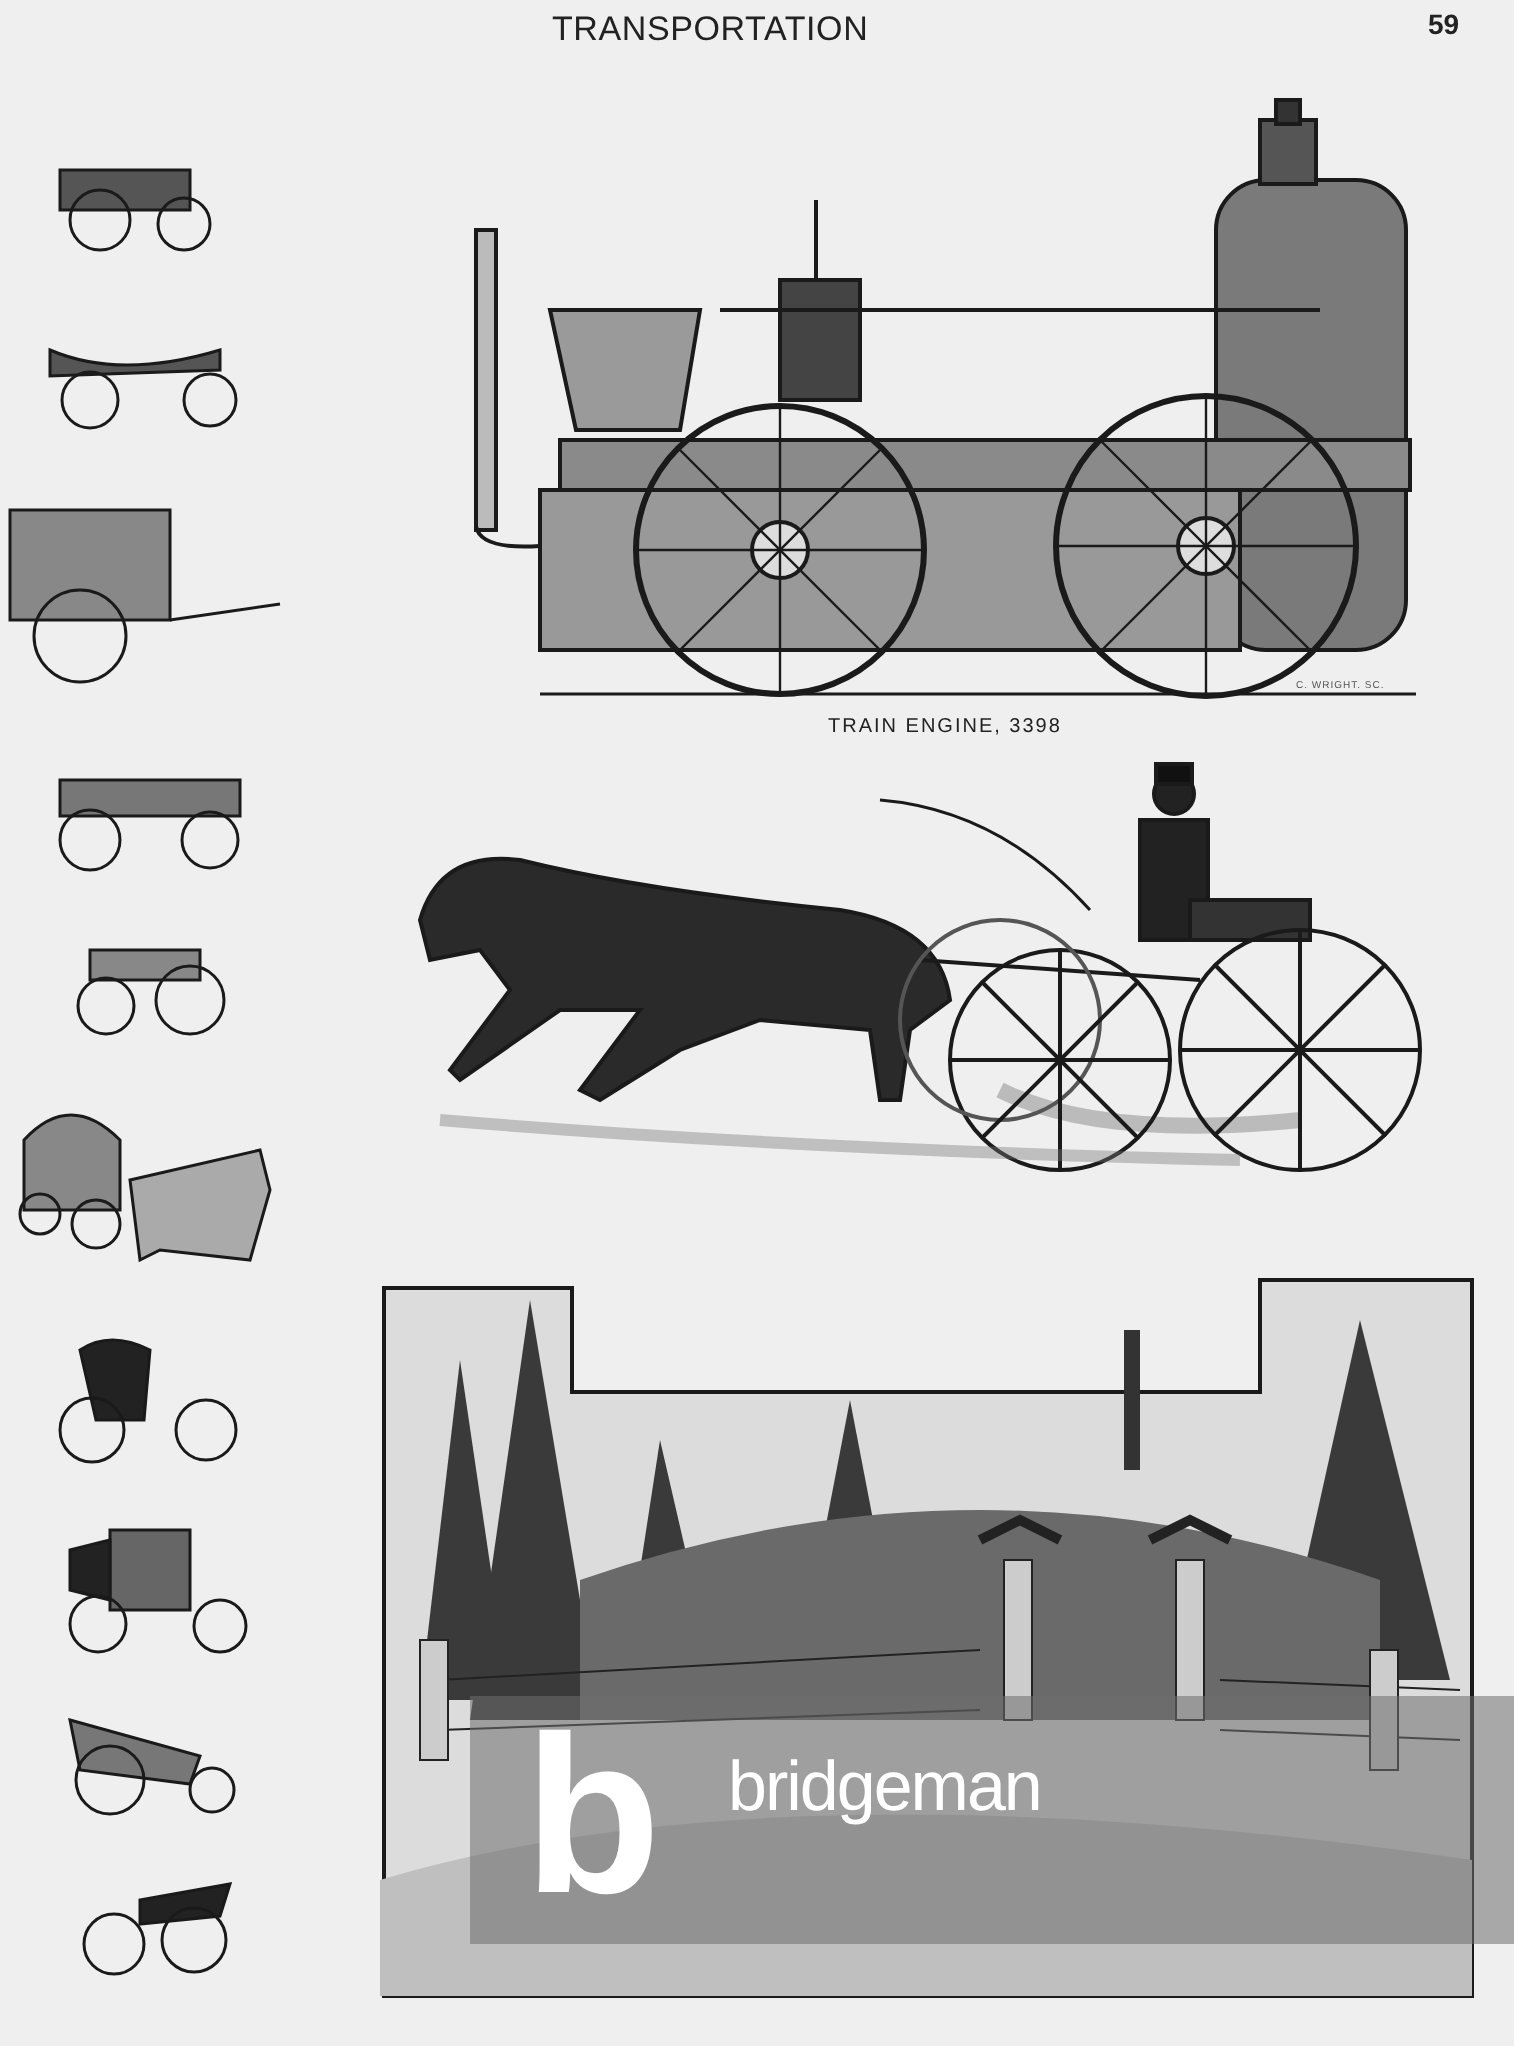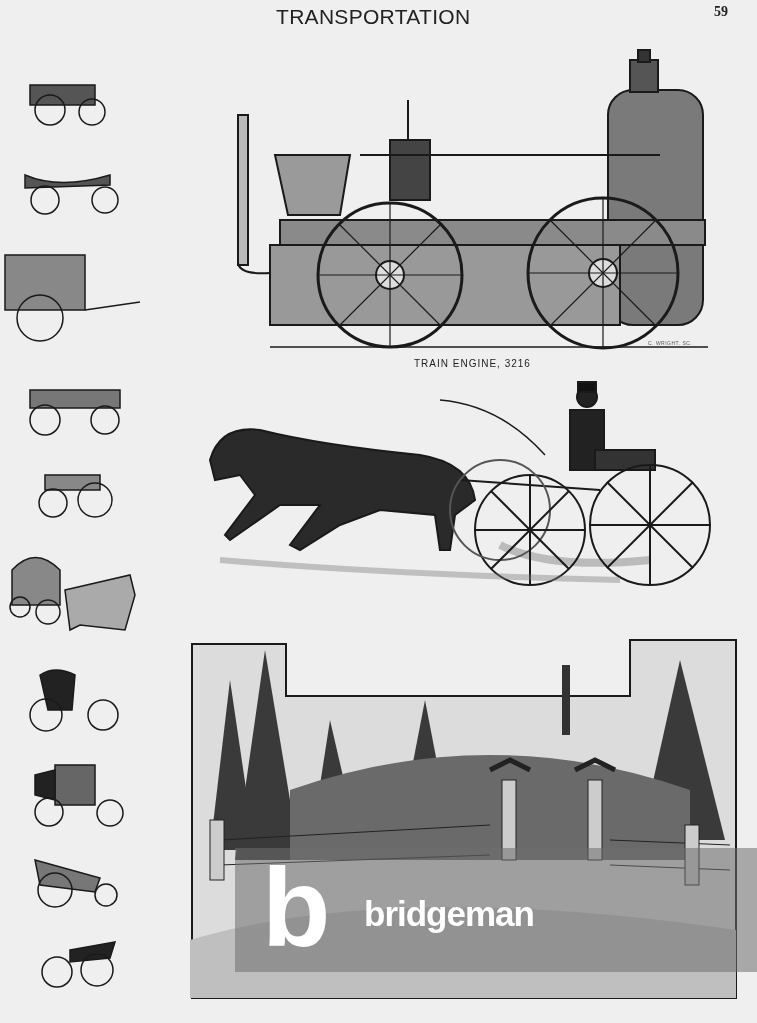--- a/index.html
+++ b/index.html
@@ -1,25 +1,25 @@
 <!DOCTYPE html>
 <html><head>
 <meta charset="utf-8">
 <style>
   html,body{margin:0;padding:0;}
   body{width:757px;height:1023px;background:#efefef;position:relative;overflow:hidden;font-family:"Liberation Sans",sans-serif;color:#1a1a1a;}
   .abs{position:absolute;}
-  .title{left:276px;top:5px;font-size:21px;letter-spacing:0.3px;color:#222;}
-  .pageno{left:714px;top:4px;font-size:14px;font-weight:bold;color:#222;font-family:Liberation Serif, serif;}
+  .title{left:276px;top:5px;font-size:17px;letter-spacing:0.3px;color:#222;}
+  .pageno{left:714px;top:4px;font-size:14px;font-weight:bold;color:#222;font-family:Liberation Sans, sans-serif;}
   .caption{left:414px;top:358px;font-size:10px;letter-spacing:1px;color:#222;}
   .sig{left:648px;top:340px;font-size:5px;color:#555;letter-spacing:0.5px;}
   svg{position:absolute;overflow:visible;}
   .wm{left:235px;top:848px;width:522px;height:124px;background:rgba(110,110,110,0.55);}
   .wm-b{left:262px;top:868px;font-size:112px;line-height:80px;font-weight:bold;color:#fff;font-family:"Liberation Sans",sans-serif;letter-spacing:-4px;}
-  .wm-text{left:364px;top:877px;color:#fff;font-weight:bold;font-size:35px;line-height:34px;letter-spacing:-1px;margin-top:20px;}
+  .wm-text{left:364px;top:877px;color:#fff;font-weight:normal;font-size:35px;line-height:34px;letter-spacing:-1px;}
 </style>
 </head>
 <body>
 
 <div class="abs title">TRANSPORTATION</div>
 <div class="abs pageno">59</div>
 
 <svg style="left:230px;top:45px" width="480" height="310">
   <g stroke="#1a1a1a" fill="none" stroke-width="2">
     <rect x="8" y="70" width="10" height="150" fill="#bbb"></rect>
@@ -44,21 +44,21 @@
         <line x1="211" y1="179" x2="109" y2="281"></line>
       <line x1="373" y1="153" x2="373" y2="303"></line>
         <line x1="298" y1="228" x2="448" y2="228"></line>
       <line x1="320" y1="175" x2="426" y2="281"></line>
         <line x1="426" y1="175" x2="320" y2="281"></line>
     </g>
     <line x1="40" y1="302" x2="478" y2="302" stroke-width="1.5"></line>
   </g>
 </svg>
 <div class="abs sig">C. WRIGHT. SC.</div>
-<div class="abs caption">TRAIN ENGINE, 3216</div>
+<div class="abs caption">TRAIN ENGINE, 3398</div>
 
 <svg style="left:200px;top:385px" width="530" height="210">
   <g stroke="#1a1a1a" stroke-width="2">
     <path d="M10 75 Q20 40 60 45 Q120 60 220 70 Q270 78 275 115 L255 130 L250 165 L240 165 L235 130 L180 125 L140 140 L100 165 L90 160 L120 120 L80 120 L30 155 L25 150 L55 110 L40 90 L15 95 Z" fill="#2a2a2a"></path>
     <line x1="260" y1="95" x2="400" y2="105" fill="none"></line>
     <path d="M240 15 Q300 20 345 70" fill="none" stroke-width="1.5"></path>
     <rect x="370" y="25" width="34" height="60" fill="#222"></rect>
     <circle cx="387" cy="12" r="10" fill="#222"></circle>
     <rect x="378" y="-3" width="18" height="10" fill="#111"></rect>
     <rect x="395" y="65" width="60" height="20" fill="#333"></rect>

